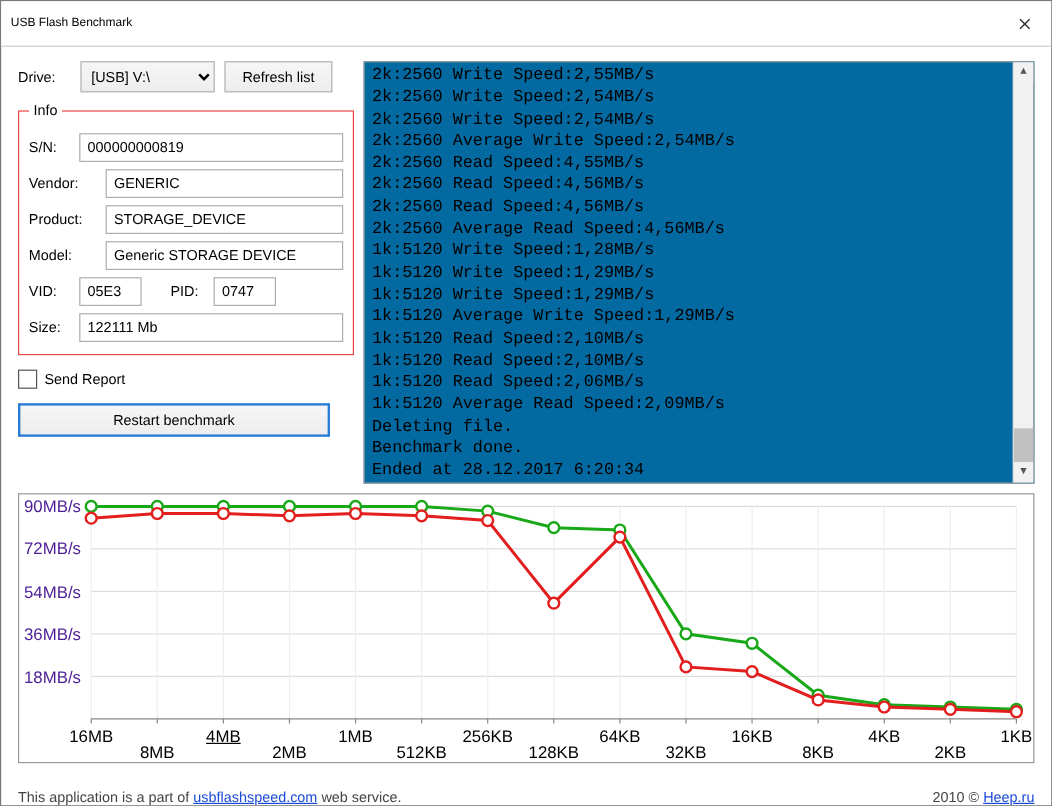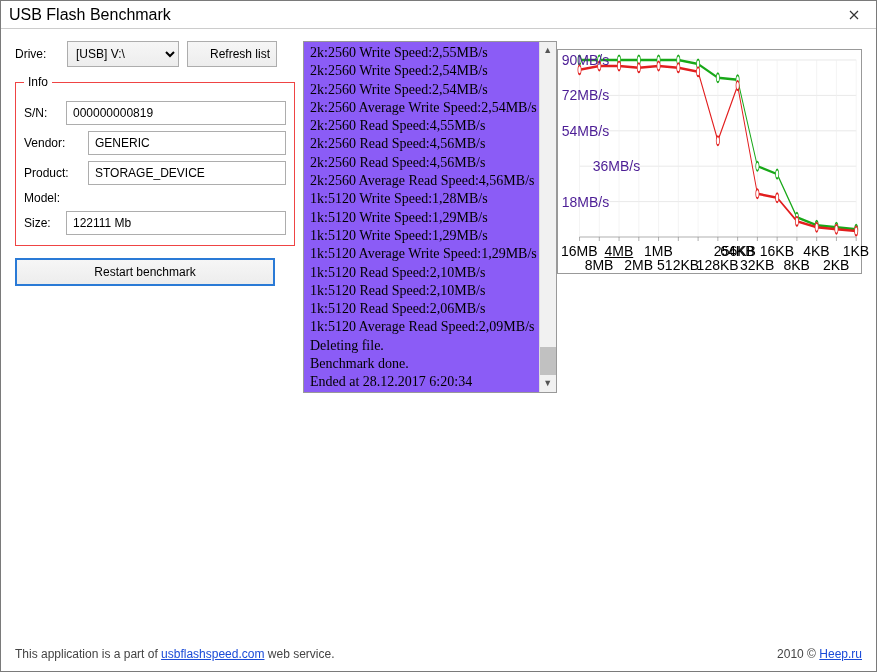--- a/index.html
+++ b/index.html
@@ -8,44 +8,44 @@
     font-family: "Segoe UI", Arial, sans-serif;
     font-size: 12px;
     background: #fff;
     color: #000;
     width: 877px;
     height: 672px;
     overflow: hidden;
     border: 1px solid #7a7a7a;
   }
   .titlebar {
-    height: 28px;
+    height: 38px;
     display: flex;
     align-items: center;
     border-bottom: 1px solid #ccc;
     padding-left: 8px;
-    font-size: 16px;
+    font-size: 10px;
     background: #fff;
   }
   .titlebar .title { flex: 1; }
   .titlebar .close {
     width: 45px;
     height: 30px;
     display: flex;
     align-items: center;
     justify-content: center;
     font-size: 13px;
     border-left: 0;
     cursor: pointer;
   }
   .content {
     padding: 12px 14px 4px 14px;
     height: calc(100% - 30px - 22px);
     display: flex;
-    flex-direction: row;
+    flex-direction: column;
   }
   .top-area {
     display: flex;
     gap: 8px;
     height: 352px;
   }
   .left-panel {
     width: 280px;
     display: flex;
     flex-direction: column;
@@ -65,21 +65,20 @@
     font: inherit;
     padding-left: 4px;
   }
   button.refresh {
     height: 26px;
     width: 90px;
     border: 1px solid #adadad;
     background: linear-gradient(#f6f6f6,#ededed);
     font: inherit;
     cursor: pointer;
-    text-align: right;
   }
   fieldset.info {
     border: 1px solid #ef4444;
     padding: 6px 8px 10px 8px;
     margin: 0;
   }
   fieldset.info legend { font-size: 12px; padding: 0 4px; }
   .info-row {
     display: flex;
     align-items: center;
@@ -118,22 +117,22 @@
     border: 2px solid #2a7ad6;
     background: linear-gradient(#f6f6f6,#ededed);
     font: inherit;
     cursor: pointer;
   }
   .log-panel {
     flex: 1;
     display: flex;
     border: 1px solid #999;
     position: relative;
-    background: #8b5cf6;
-    font-family: Liberation Serif, serif;
+    background: #0369a1;
+    font-family: Liberation Mono, monospace;
     font-size: 14px;
     line-height: 18.3px;
   }
   .log-text {
     flex: 1;
     padding: 2px 2px 2px 6px;
     white-space: pre;
     overflow: hidden;
   }
   .scrollbar {
@@ -225,27 +224,38 @@
         <div class="info-row">
           <span class="ilbl">Vendor:</span>
           <input class="txt full" value="GENERIC" style="">
         </div>
         <div class="info-row">
           <span class="ilbl">Product:</span>
           <input class="txt full" value="STORAGE_DEVICE" style="">
         </div>
         <div class="info-row">
           <span class="ilbl">Model:</span>
+          <input class="txt full" value="Generic STORAGE DEVICE" style="">
+        </div>
+        <div class="info-row vid-row">
+          <span class="ilbl">VID:</span>
+          <input class="txt vid" value="05E3" style="">
+          <span class="pid-lbl">PID:</span>
+          <input class="txt pid" value="0747" style="">
         </div>
         <div class="info-row">
           <span class="ilbl sm">Size:</span>
           <input class="txt full" value="122111 Mb" style="">
         </div>
       </fieldset>
 
+      <div class="send-row">
+        <span class="checkbox"></span>
+        <span>Send Report</span>
+      </div>
 
       <button class="restart">Restart benchmark</button>
     </div>
 
     <div class="log-panel">
       <div class="log-text">2k:2560 Write Speed:2,55MB/s
 2k:2560 Write Speed:2,54MB/s
 2k:2560 Write Speed:2,54MB/s
 2k:2560 Average Write Speed:2,54MB/s
 2k:2560 Read Speed:4,55MB/s
@@ -340,29 +350,29 @@
         <circle cx="555.6428571428571" cy="143.73333333333332" r="4.5" fill="#fff" stroke="#e21e1e" stroke-width="2"></circle>
         <circle cx="610.7142857142857" cy="147.66666666666666" r="4.5" fill="#fff" stroke="#e21e1e" stroke-width="2"></circle>
         <circle cx="665.7857142857142" cy="171.26666666666665" r="4.5" fill="#fff" stroke="#e21e1e" stroke-width="2"></circle>
         <circle cx="720.8571428571429" cy="177.16666666666666" r="4.5" fill="#fff" stroke="#e21e1e" stroke-width="2"></circle>
         <circle cx="775.9285714285714" cy="179.13333333333335" r="4.5" fill="#fff" stroke="#e21e1e" stroke-width="2"></circle>
         <circle cx="831" cy="181.1" r="4.5" fill="#fff" stroke="#e21e1e" stroke-width="2"></circle>
       </svg>
   <div class="yaxis-label" style="top: 4.4843%;">90MB/s</div>
       <div class="yaxis-label" style="top: 20.3587%;">72MB/s</div>
       <div class="yaxis-label" style="top: 36.2332%;">54MB/s</div>
-      <div class="yaxis-label" style="top: 52.1076%; margin-left: 31px;">36MB/s</div>
+      <div class="yaxis-label" style="top: 52.1076%;">36MB/s</div>
       <div class="yaxis-label" style="top: 67.9821%;">18MB/s</div>
       <div class="xaxis-label" style="left: 7.10059%; top: 86.5471%;">16MB</div>
       <div class="xaxis-label" style="left: 13.6179%; top: 92.8251%;">8MB</div>
       <div class="xaxis-label" style="left: 20.1352%; top: 86.5471%; text-decoration: underline;">4MB</div>
       <div class="xaxis-label" style="left: 26.6526%; top: 92.8251%;">2MB</div>
       <div class="xaxis-label" style="left: 33.1699%; top: 86.5471%;">1MB</div>
       <div class="xaxis-label" style="left: 39.6872%; top: 92.8251%;">512KB</div>
-      <div class="xaxis-label" style="left: 46.2046%; top: 86.5471%; margin-left: 37px;">256KB</div>
+      <div class="xaxis-label" style="left: 46.2046%; top: 86.5471%;">256KB</div>
       <div class="xaxis-label" style="left: 52.7219%; top: 92.8251%;">128KB</div>
       <div class="xaxis-label" style="left: 59.2392%; top: 86.5471%;">64KB</div>
       <div class="xaxis-label" style="left: 65.7566%; top: 92.8251%;">32KB</div>
       <div class="xaxis-label" style="left: 72.2739%; top: 86.5471%;">16KB</div>
       <div class="xaxis-label" style="left: 78.7912%; top: 92.8251%;">8KB</div>
       <div class="xaxis-label" style="left: 85.3085%; top: 86.5471%;">4KB</div>
       <div class="xaxis-label" style="left: 91.8259%; top: 92.8251%;">2KB</div>
       <div class="xaxis-label" style="left: 98.3432%; top: 86.5471%;">1KB</div>
     </div>
 </div>

